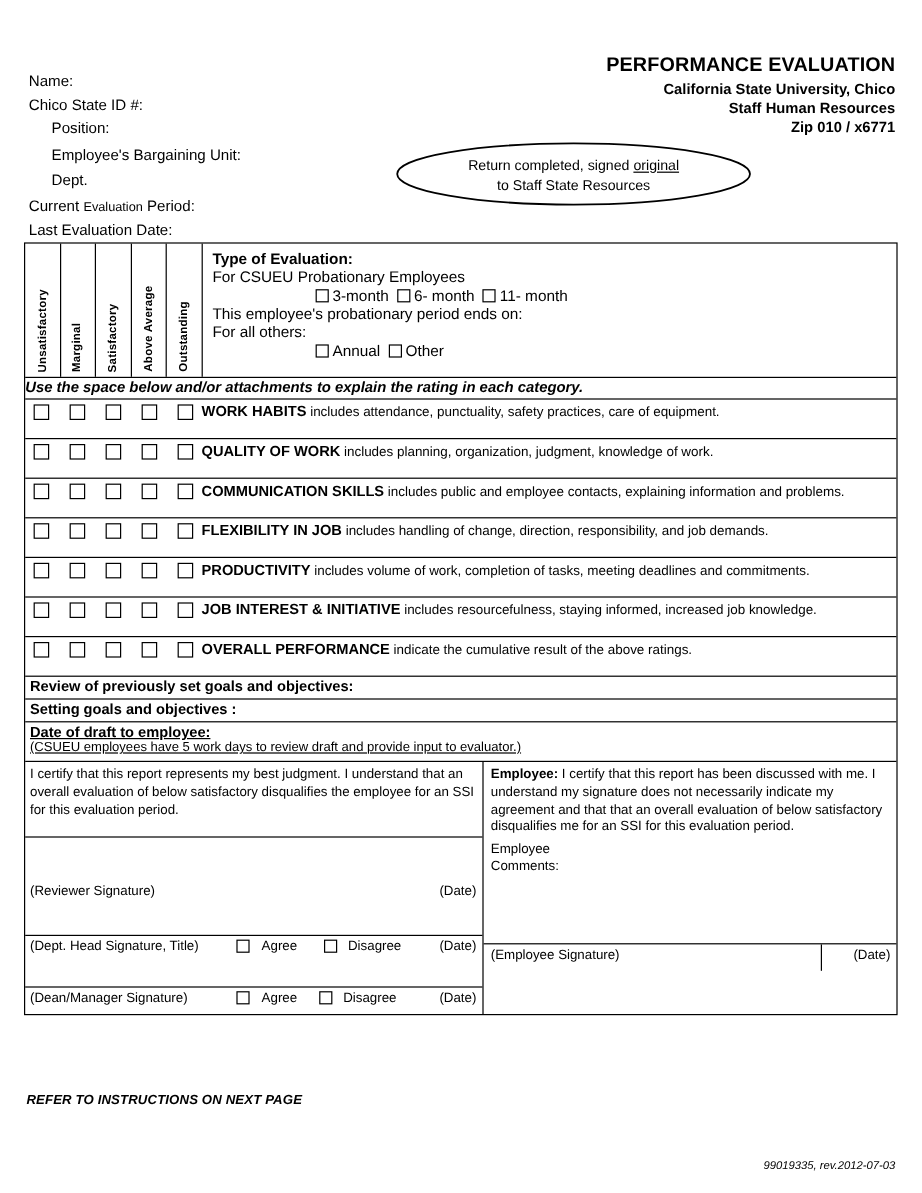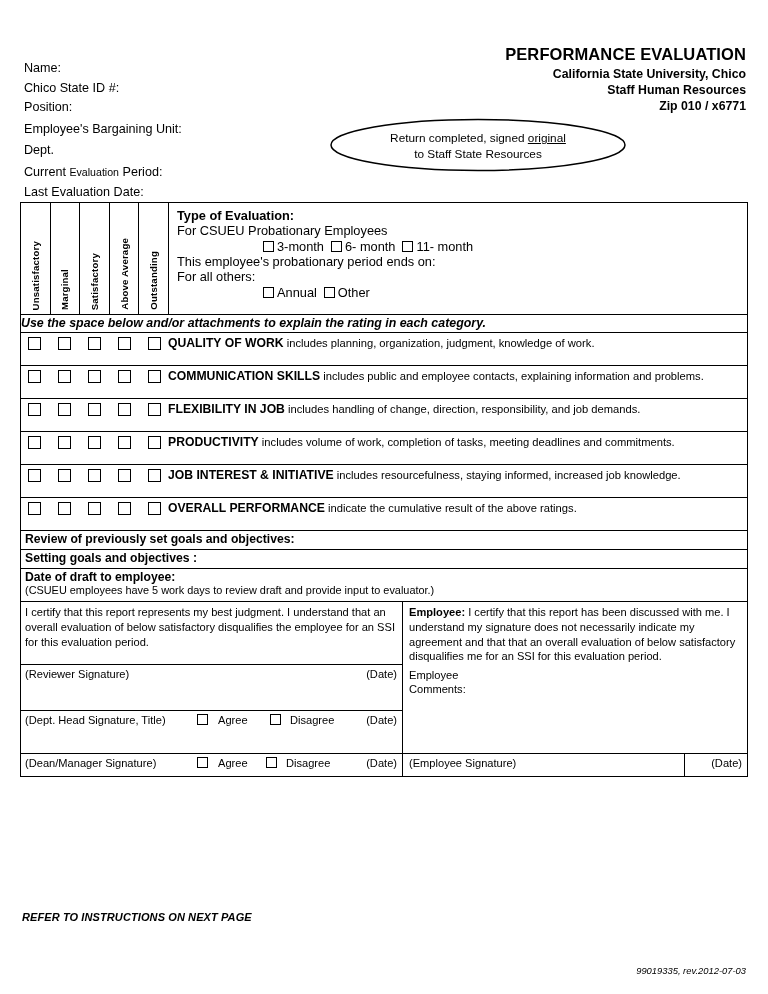--- a/index.html
+++ b/index.html
@@ -46,21 +46,21 @@
     font-weight: bold;
   }
   .hdr-left {
     position: absolute;
     left: 24px;
     top: 62px;
     font-size: 12.6px;
     line-height: 1.0;
   }
   .hdr-left .ln { margin-bottom: 7px; white-space: nowrap; }
-  .hdr-left .ln.gap { margin-bottom: 9px; }
+  .hdr-left .ln.gap { margin-bottom: 9px; margin-left: 19px; }
   .small-inline { font-size: 10.6px; }
 
   
   .ellipse-wrap {
     position: absolute;
     left: 329px;
     top: 118px;
     width: 298px;
     height: 54px;
   }
@@ -187,20 +187,21 @@
   .goal-row {
     border-bottom: 1.2px solid #000;
     font-size: 12.2px;
     font-weight: bold;
     padding: 1px 0 2px 4px;
     line-height: 1.2;
   }
   .draft-row {
     border-bottom: 1.6px solid #000;
     padding: 1px 0 3px 4px;
+    text-decoration: underline;
   }
   .draft-row .d1 { font-size: 12.2px; font-weight: bold; line-height: 1.2; }
   .draft-row .d2 { font-size: 10.9px; line-height: 1.25; }
 
   
   .cert {
     display: flex;
   }
   .cert-left {
     width: 382px;
@@ -229,21 +230,21 @@
     box-sizing: border-box;
   }
   .cr-statement b { font-weight: bold; }
 
   .sig-row {
     position: relative;
     border-bottom: 1.2px solid #000;
     box-sizing: border-box;
     font-size: 11.1px;
   }
-  .sig-row.h1 { height: 46px; }
+  .sig-row.h1 { height: 46px; margin-top: 36px; }
   .sig-row.h2 { height: 43px; }
   .sig-row.h3 { height: 22px; border-bottom: none; }
   .sig-label { position: absolute; left: 4px; top: 3px; white-space: nowrap; }
   .sig-date { position: absolute; right: 5px; top: 3px; }
   .sig-cb {
     position: absolute;
     top: 3px;
     width: 11px;
     height: 11px;
     border: 1.3px solid #000;
@@ -362,20 +363,30 @@
         <div class="type-row">This employee's probationary period ends on:</div>
         <div class="type-row">For all others:</div>
         <div class="type-row indent2">
           <span class="cbx"></span><span>Annual</span><span class="cbx"></span><span>Other</span>
         </div>
       </div>
     </div>
 
     <div class="banner">Use the space below and/or attachments to explain the rating in each category.</div>
 
+    <div class="cat-row">
+      <div class="cat-boxes">
+        <div class="cb" style="left:7px"></div>
+        <div class="cb" style="left:37px"></div>
+        <div class="cb" style="left:67px"></div>
+        <div class="cb" style="left:97px"></div>
+        <div class="cb" style="left:127px"></div>
+      </div>
+      <div class="cat-text"><b>WORK HABITS</b><span class="desc"> includes attendance, punctuality, safety practices, care of equipment.</span></div>
+    </div>
 
     <div class="cat-row">
       <div class="cat-boxes">
         <div class="cb" style="left:7px"></div>
         <div class="cb" style="left:37px"></div>
         <div class="cb" style="left:67px"></div>
         <div class="cb" style="left:97px"></div>
         <div class="cb" style="left:127px"></div>
       </div>
       <div class="cat-text"><b>QUALITY OF WORK</b><span class="desc"> includes planning, organization, judgment, knowledge of work.</span></div>

